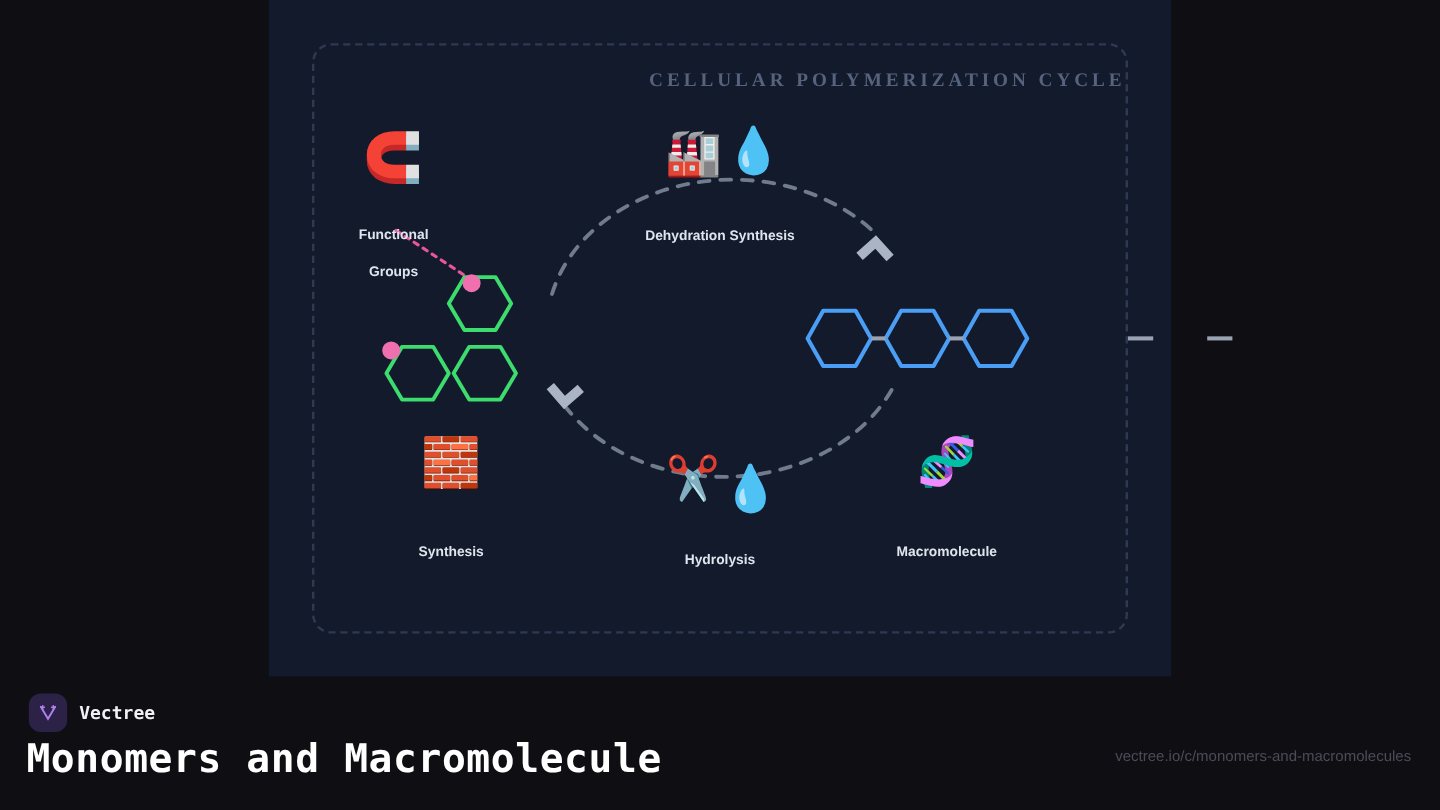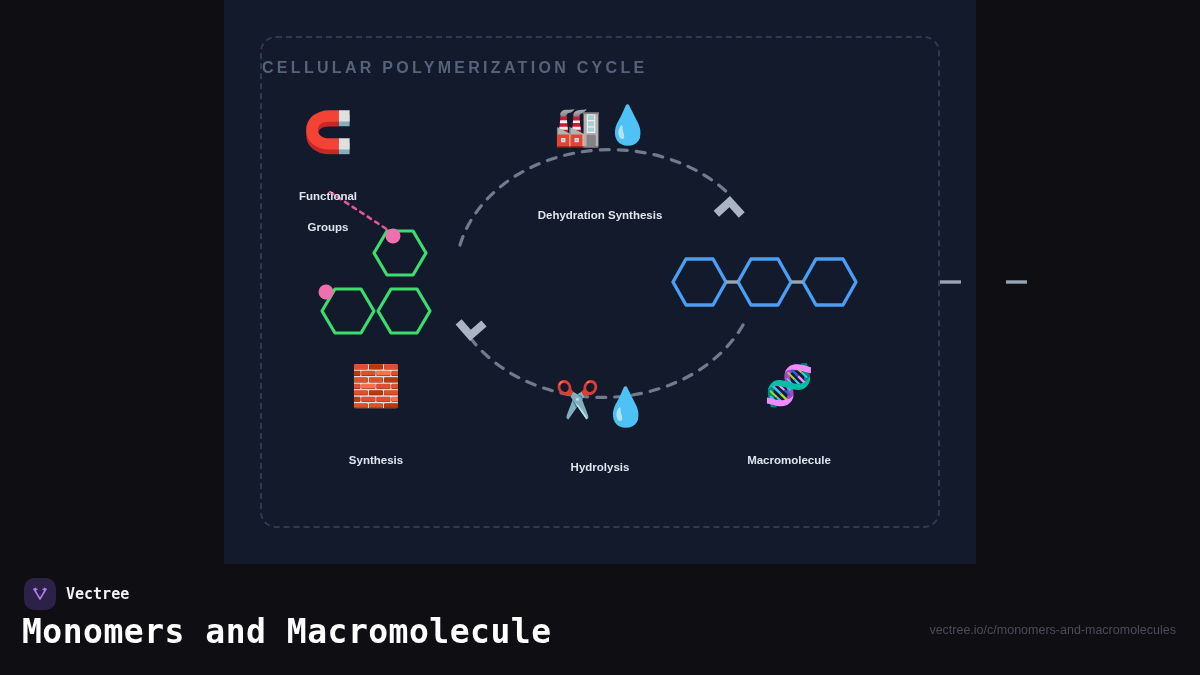--- a/index.html
+++ b/index.html
@@ -34,25 +34,26 @@
     border: 2px dashed #2e3a52;
     border-radius: 16px;
     box-sizing: border-box;
   }
 
   #cycle-title {
     position: absolute;
     top: 21px;
     left: 0;
     width: 100%;
-    text-align: left;
+    text-align: right;
     color: #55637d;
     font-size: 16px;
     font-weight: bold;
     letter-spacing: 3.3px;
+    font-family: Liberation Serif, serif;
   }
 
   
   .node-label {
     position: absolute;
     color: #dfe5ee;
     font-size: 11.5px;
     font-weight: bold;
     text-align: center;
     line-height: 15px;
@@ -179,21 +180,21 @@
   <div class="node-label wrap" style="left:54px; top:188px; width:100px;">Groups</div>
 
   <div class="emoji" style="left:126px; top:366px; width:52px;">🧱</div>
   <div class="node-label" style="left:100px; top:421px; width:104px;">Synthesis</div>
 
   <div class="emoji" style="left:540px; top:365px; width:50px;">🧬</div>
   <div class="node-label" style="left:505px; top:421px; width:120px;">Macromolecule</div>
 
   <div class="emoji" style="left:330px; top:108px; width:48px; font-size:38px;">🏭</div>
   <div class="emoji" style="left:380px; top:106px; width:48px; font-size:38px;">💧</div>
-  <div class="node-label" style="left:296px; top:176px; width:160px;text-align:center;">Dehydration Synthesis</div>
+  <div class="node-label" style="left:296px; top:158px; width:160px;text-align:center;">Dehydration Synthesis</div>
 
   <div class="emoji" style="left:330px; top:382px; width:48px; font-size:36px;">✂️</div>
   <div class="emoji" style="left:378px; top:388px; width:48px; font-size:38px;">💧</div>
   <div class="node-label" style="left:316px; top:428px; width:120px;">Hydrolysis</div>
 
 </div>
 
 <div id="footer">
 
   <div id="brand-row">

